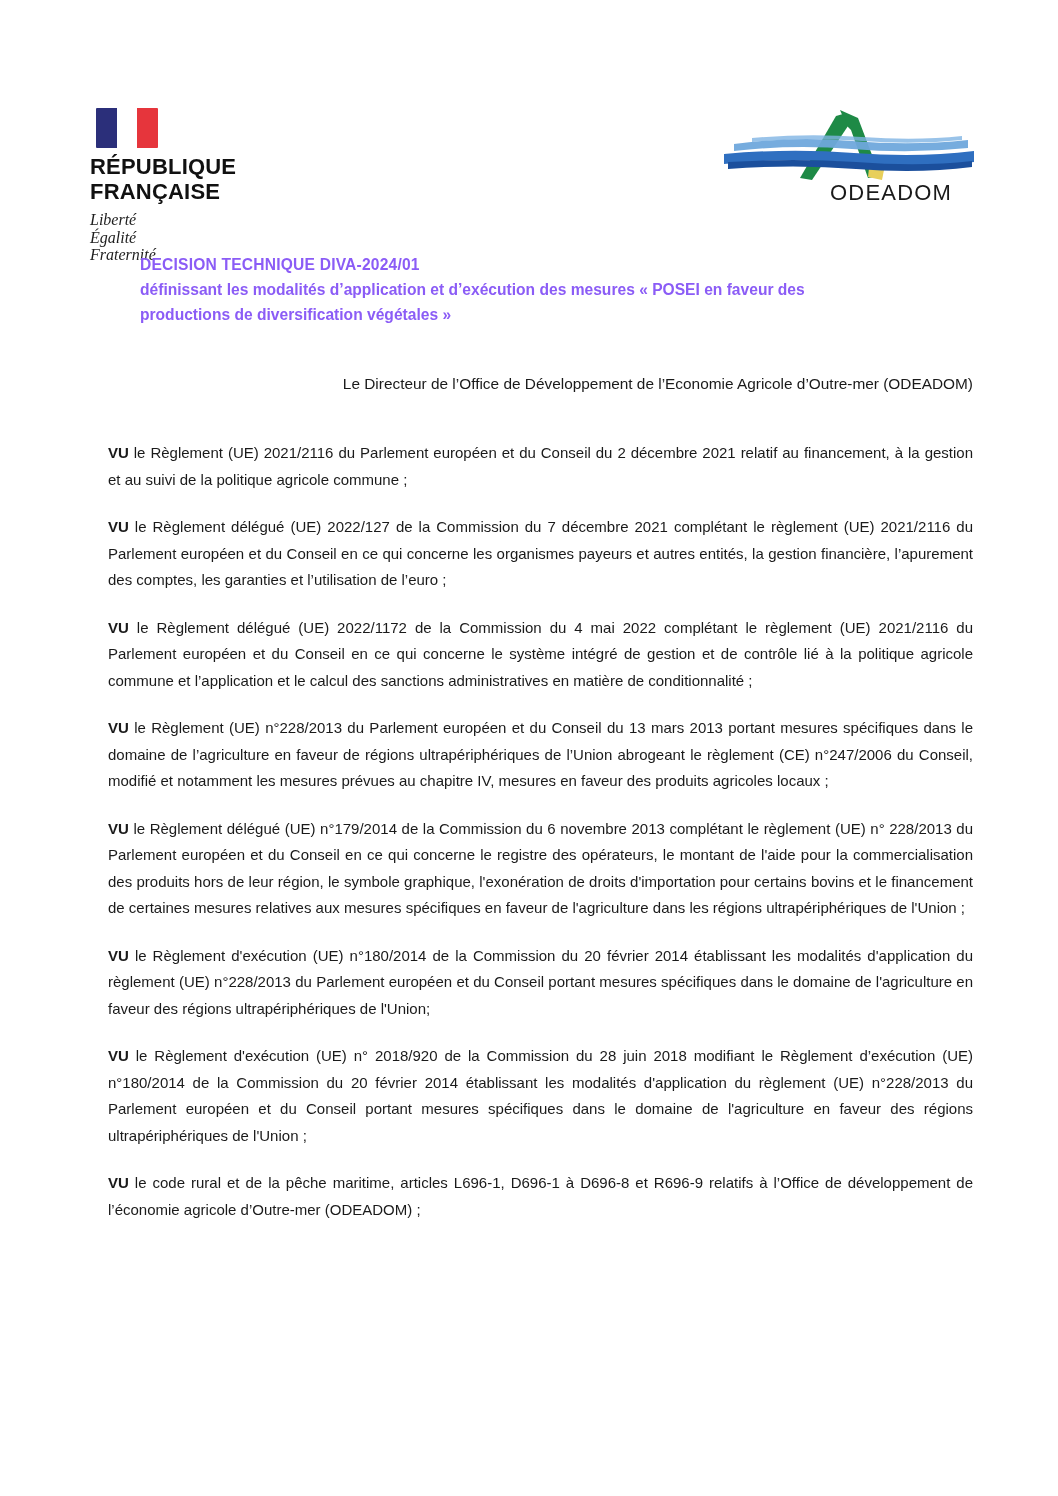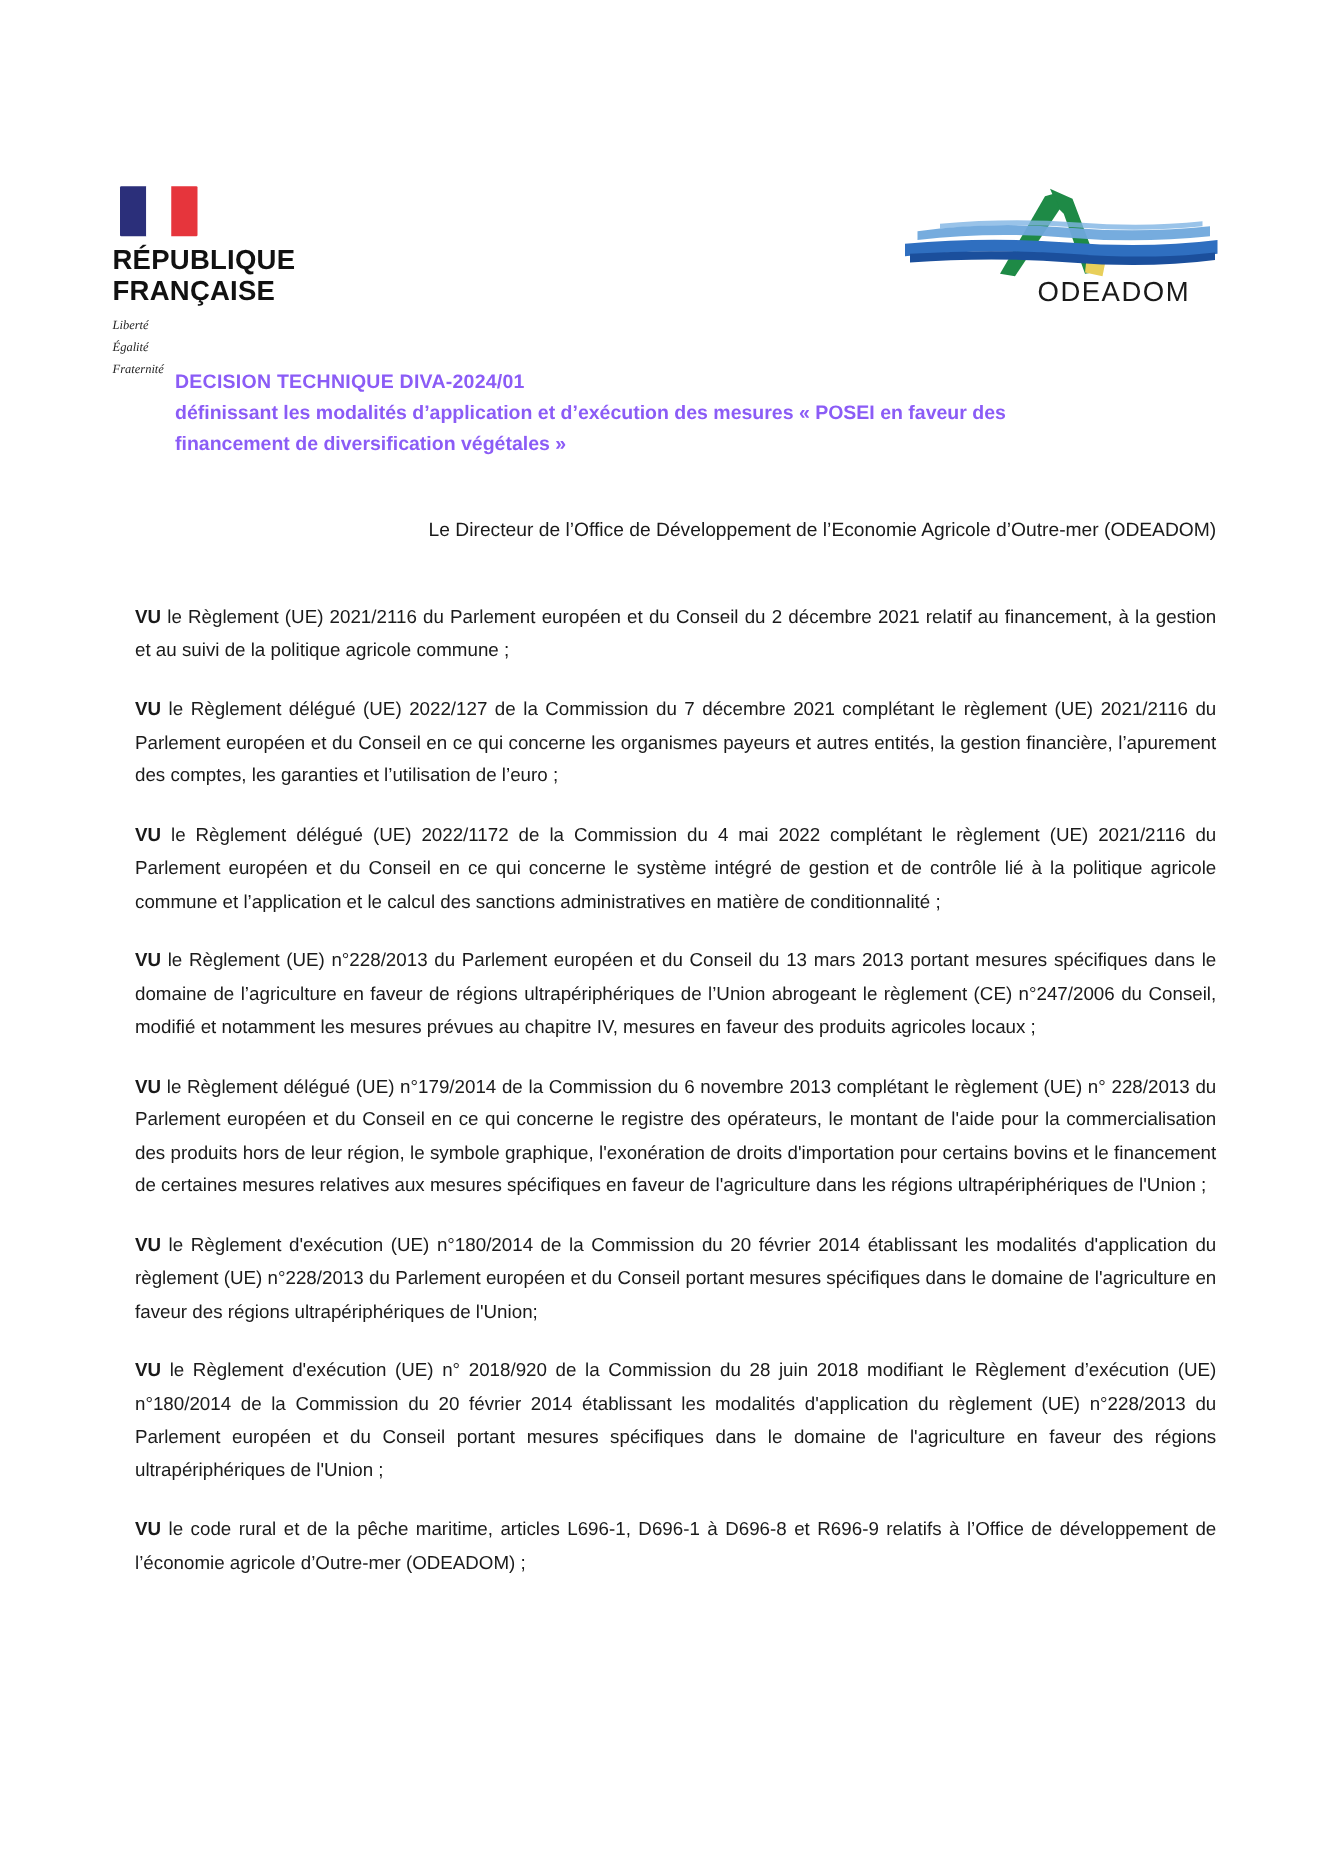--- a/index.html
+++ b/index.html
@@ -10,21 +10,20 @@
   }
   .page {
     position: relative;
     width: 1058px;
     height: 1219px;
     background: #ffffff;
     box-sizing: border-box;
     font-family: "Liberation Sans", sans-serif;
     color: #1a1a1a;
     overflow: hidden;
-    margin-top: 41px;
   }
 
   
   .header {
     position: absolute;
     top: 0;
     left: 0;
     width: 1058px;
     height: 250px;
   }
@@ -55,21 +54,21 @@
     font-weight: bold;
     font-size: 22px;
     letter-spacing: 0.2px;
     line-height: 25px;
     color: #111111;
   }
   .devise {
     margin-top: 7px;
     font-family: "Liberation Serif", serif;
     font-style: italic;
-    font-size: 10px;
+    font-size: 16px;
     line-height: 17.5px;
     color: #1d1d1d;
   }
 
   
   .odeadom {
     position: absolute;
     left: 712px;
     top: 104px;
     width: 268px;
@@ -169,21 +168,21 @@
         <path d="M40 34 Q96 29 150 33 Q204 37 250 32 L250 36 Q202 41 150 37 Q98 33 40 38 Z" fill="#7fb4e3" opacity="0.8"></path>
       </svg>
       <div class="odeadom-word">ODEADOM</div>
     </div>
 
   </div>
 
   <div class="title-block">
     <span class="t-line t-main">DECISION TECHNIQUE DIVA-2024/01</span>
     <span class="t-line">définissant les modalités d’application et d’exécution des mesures « POSEI  en faveur des</span>
-    <span class="t-line">financement de diversification végétales »</span>
+    <span class="t-line">productions de diversification végétales »</span>
   </div>
 
   <div class="body">
 
     <p class="lead">Le Directeur de l’Office de Développement de l’Economie Agricole d’Outre-mer (ODEADOM)</p>
 
     <p class="vu"><b>VU</b><span> le Règlement (UE) 2021/2116 du Parlement européen et du Conseil du 2 décembre 2021 relatif au financement, à la gestion et au suivi de la politique agricole commune ;</span></p>
 
     <p class="vu"><b>VU</b><span> le Règlement délégué (UE) 2022/127 de la Commission du 7 décembre 2021 complétant le règlement (UE) 2021/2116 du Parlement européen et du Conseil en ce qui concerne les organismes payeurs et autres entités, la gestion financière, l’apurement des comptes, les garanties et l’utilisation de l’euro ;</span></p>
 

